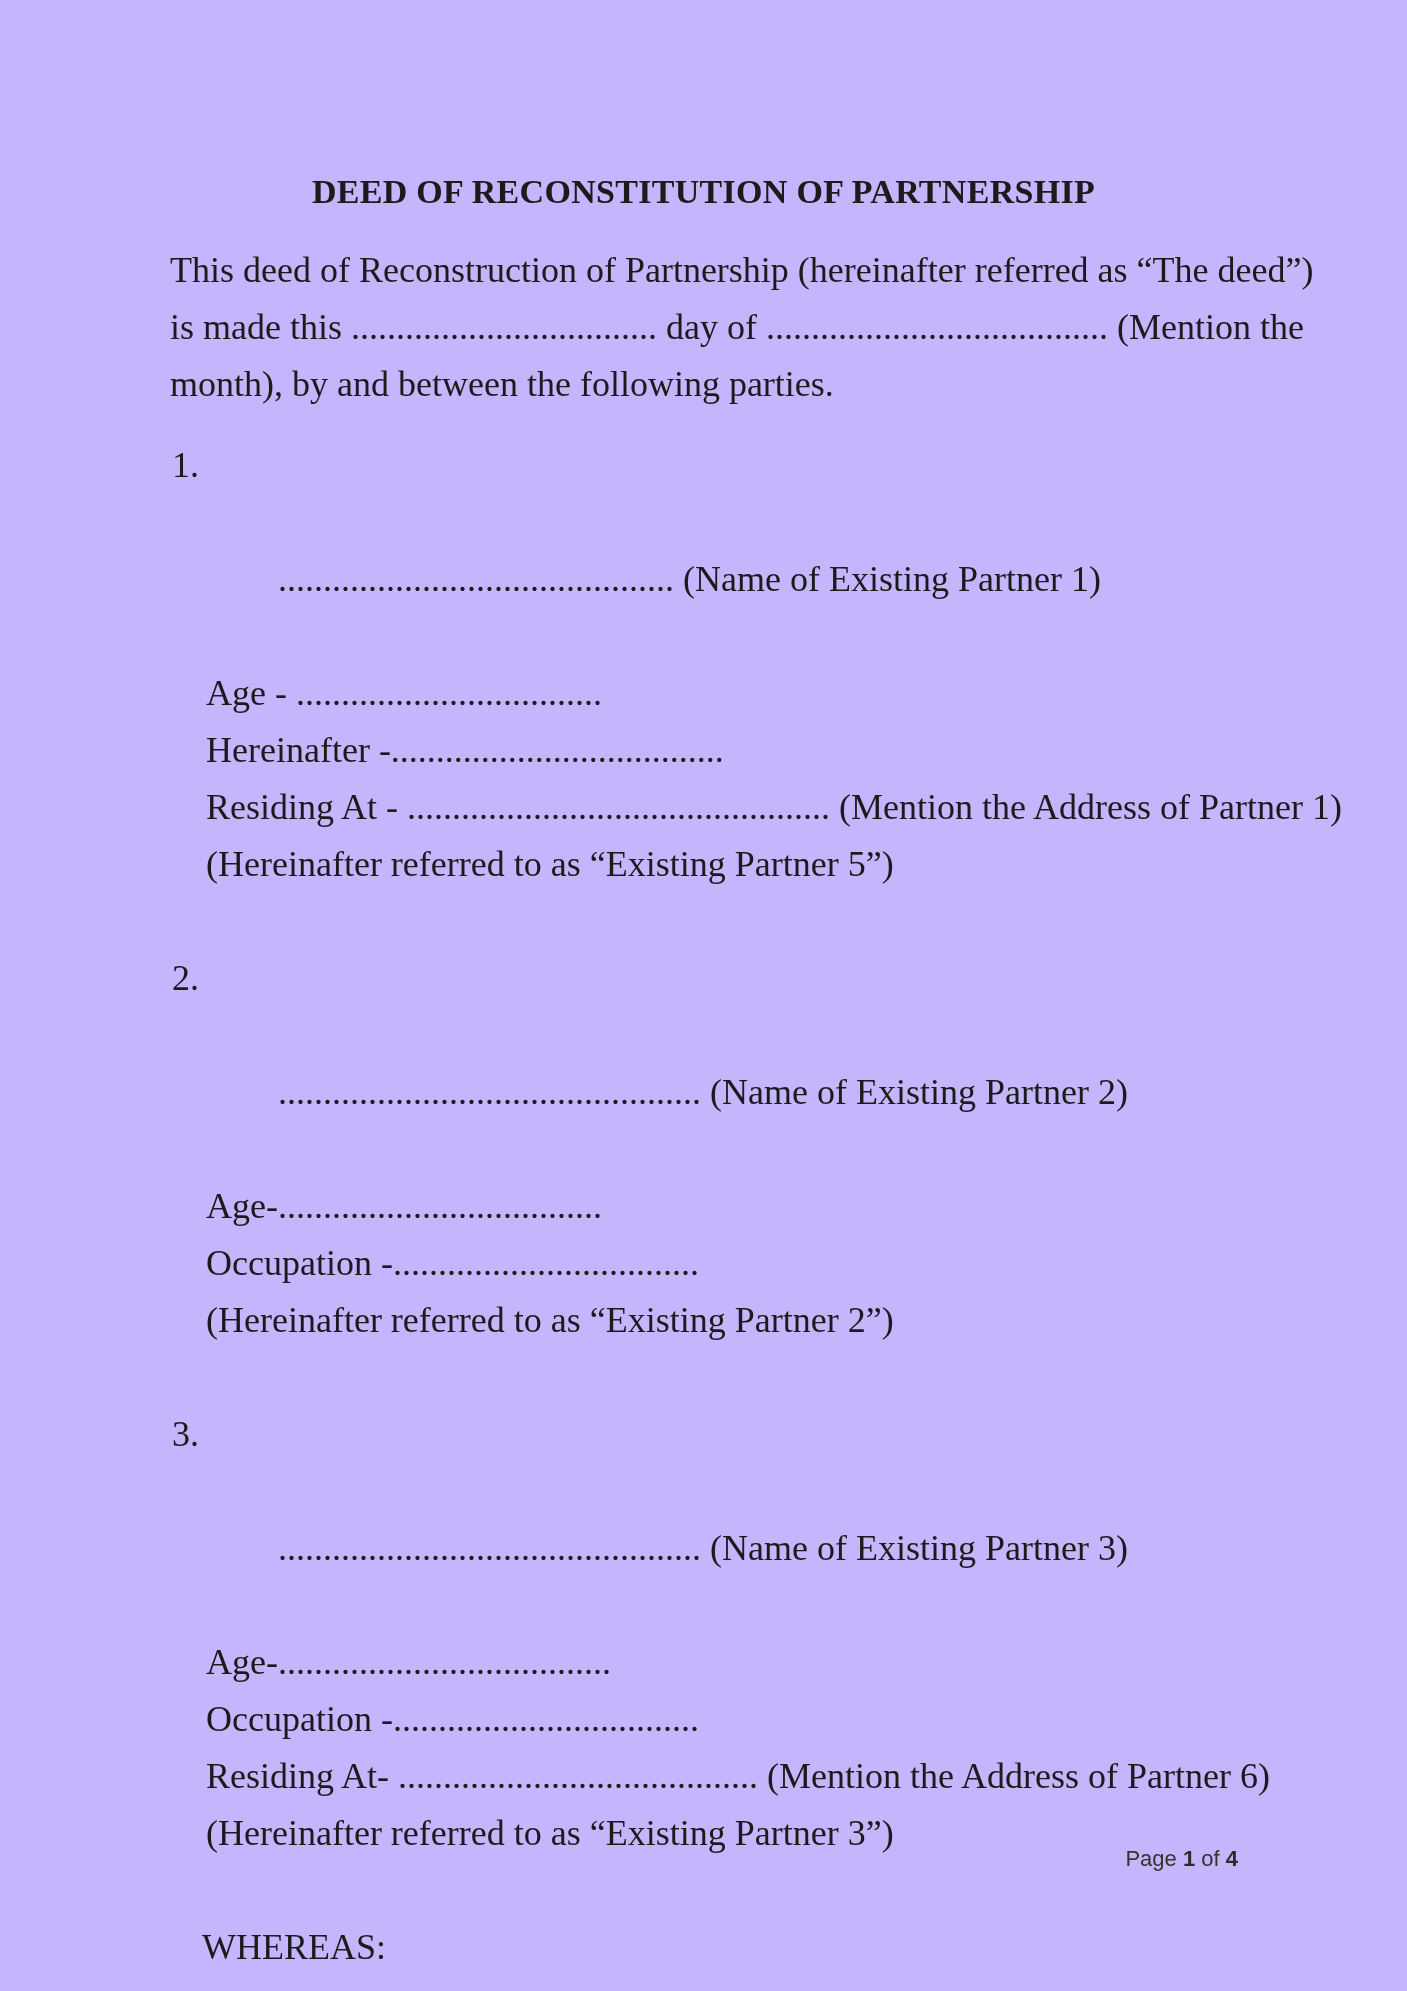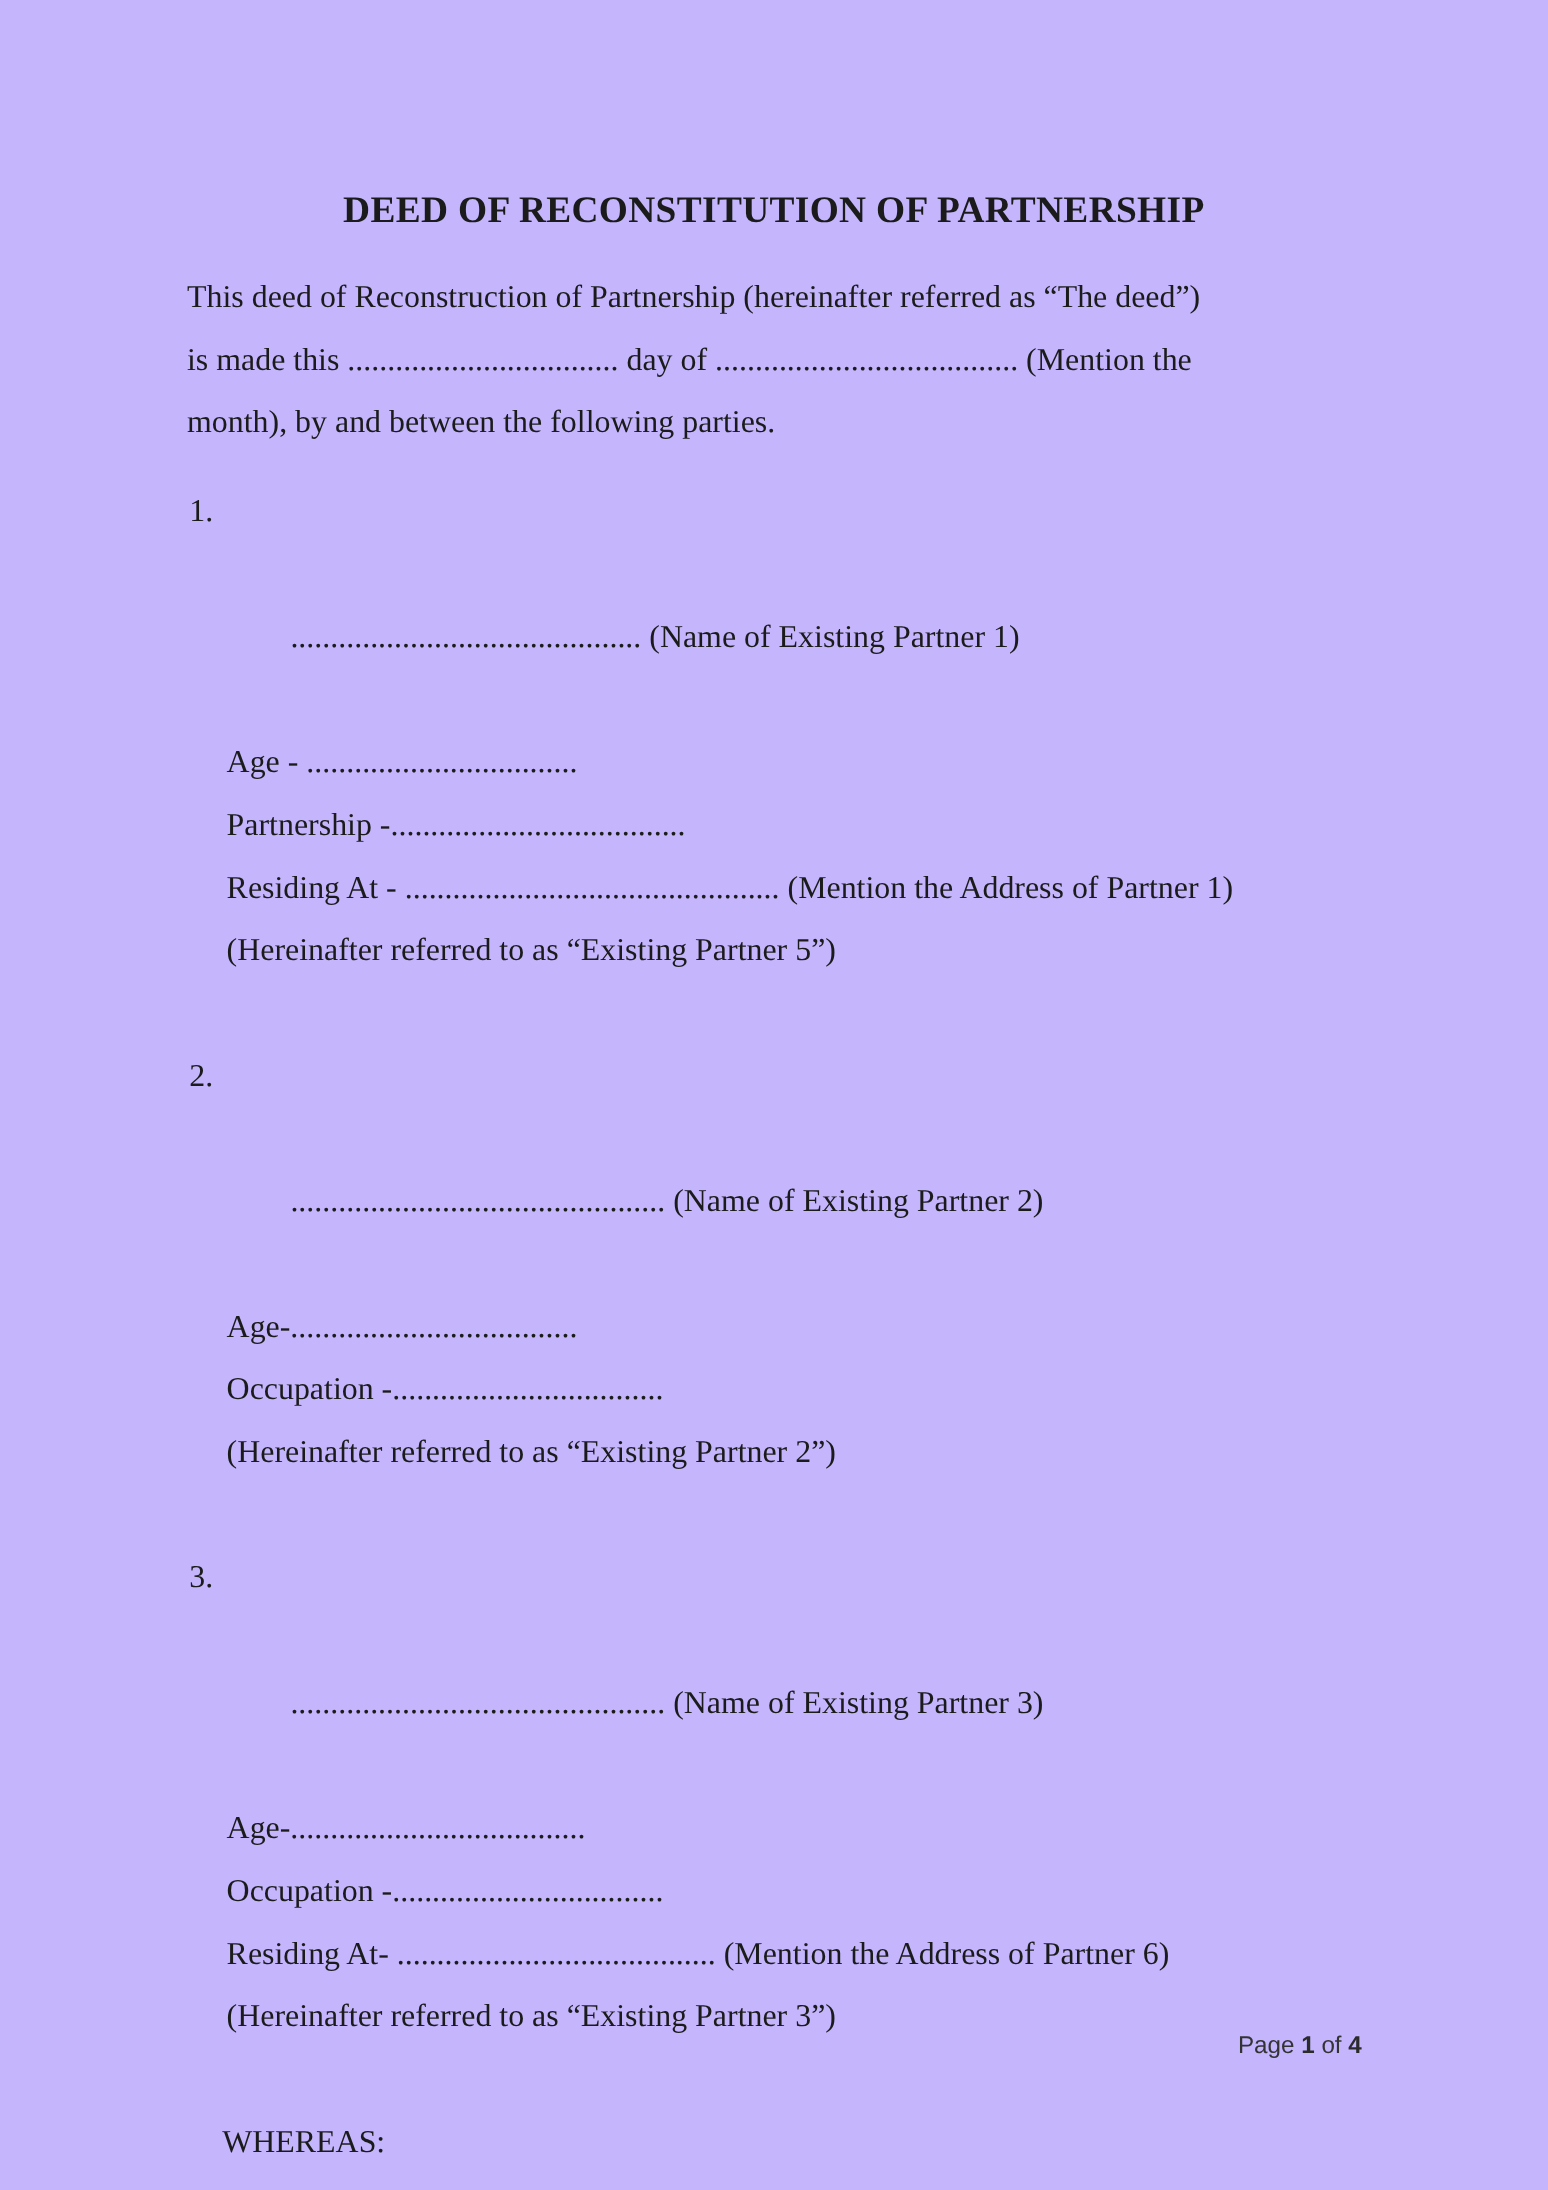--- a/index.html
+++ b/index.html
@@ -21,21 +21,21 @@
   .doc-title{
     font-size:34px;
     font-weight:bold;
     text-align:center;
     line-height:44px;
     margin:0 0 28px 0;
     letter-spacing:0.3px;
     white-space:pre;
   }
   .line{
-    font-size:29px;
+    font-size:36px;
     line-height:57px;
     white-space:pre;
   }
   .intro{margin-bottom:24px;}
   .block{margin-bottom:57px;}
   .block:last-of-type{margin-bottom:56px;}
   .first{position:relative;padding-left:36px;}
   .num{position:absolute;left:2px;top:0;}
   .ind{padding-left:36px;}
   .whead{padding-left:32px;}
@@ -65,21 +65,21 @@
       <div class="line">is made this .................................. day of ...................................... (Mention the</div>
       <div class="line">month), by and between the following parties.</div>
     </div>
 
     <div class="block">
       <div class="line first">
         <span class="num">1.</span>
         <span>............................................ (Name of Existing Partner 1)</span>
       </div>
       <div class="line ind">Age - ..................................</div>
-      <div class="line ind">Partnership -.....................................</div>
+      <div class="line ind">Hereinafter -.....................................</div>
       <div class="line ind">Residing At - ............................................... (Mention the Address of Partner 1)</div>
       <div class="line ind">(Hereinafter referred to as “Existing Partner 5”)</div>
     </div>
 
     <div class="block">
       <div class="line first">
         <span class="num">2.</span>
         <span>............................................... (Name of Existing Partner 2)</span>
       </div>
       <div class="line ind">Age-....................................</div>

